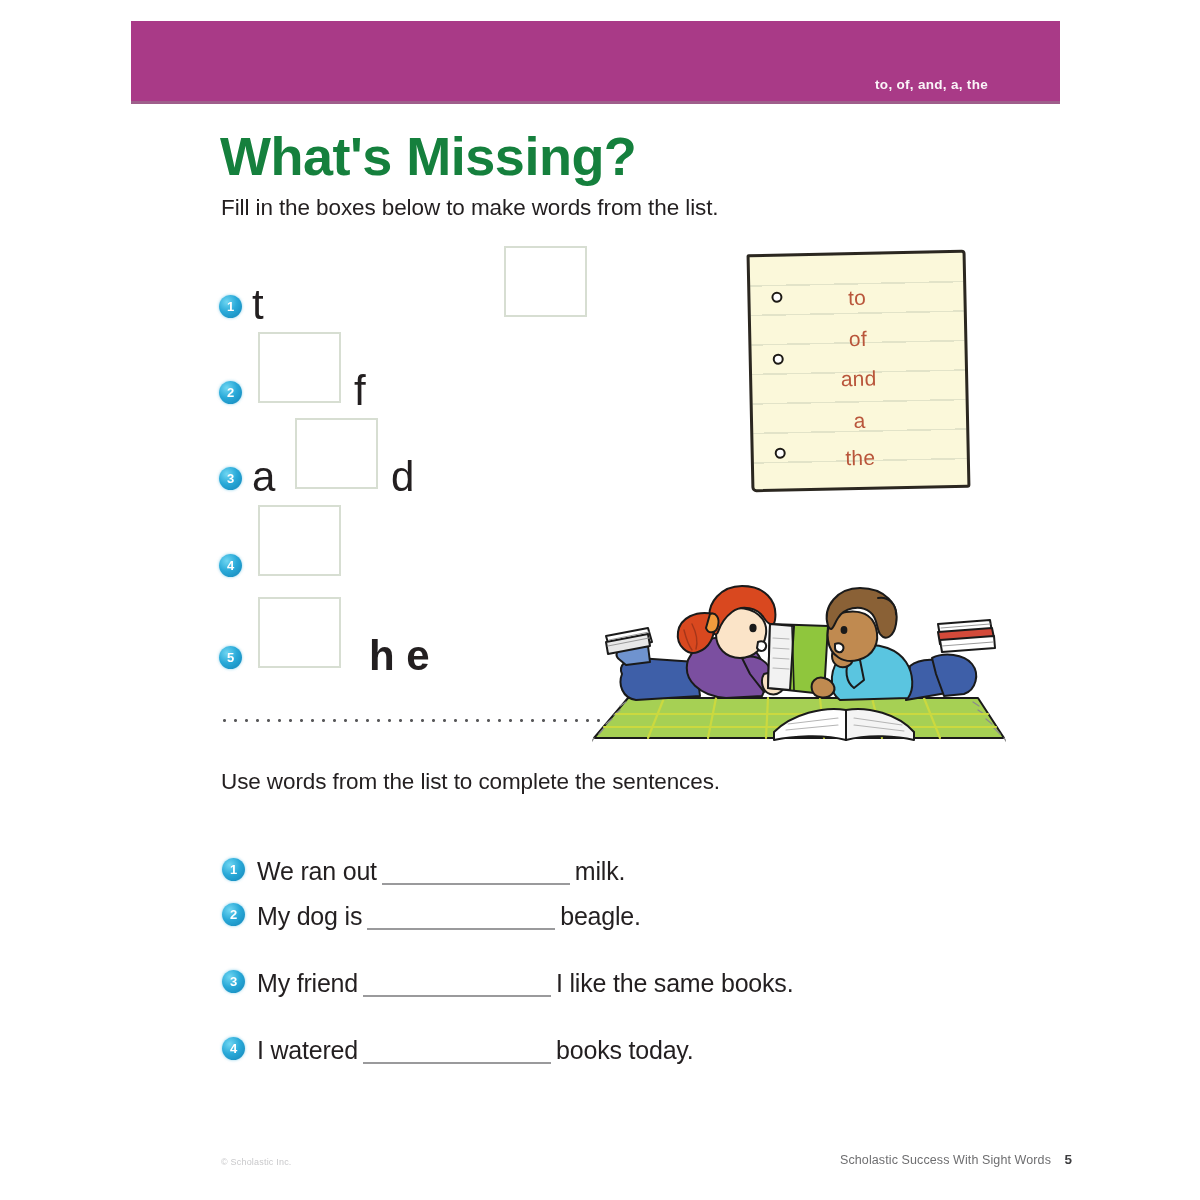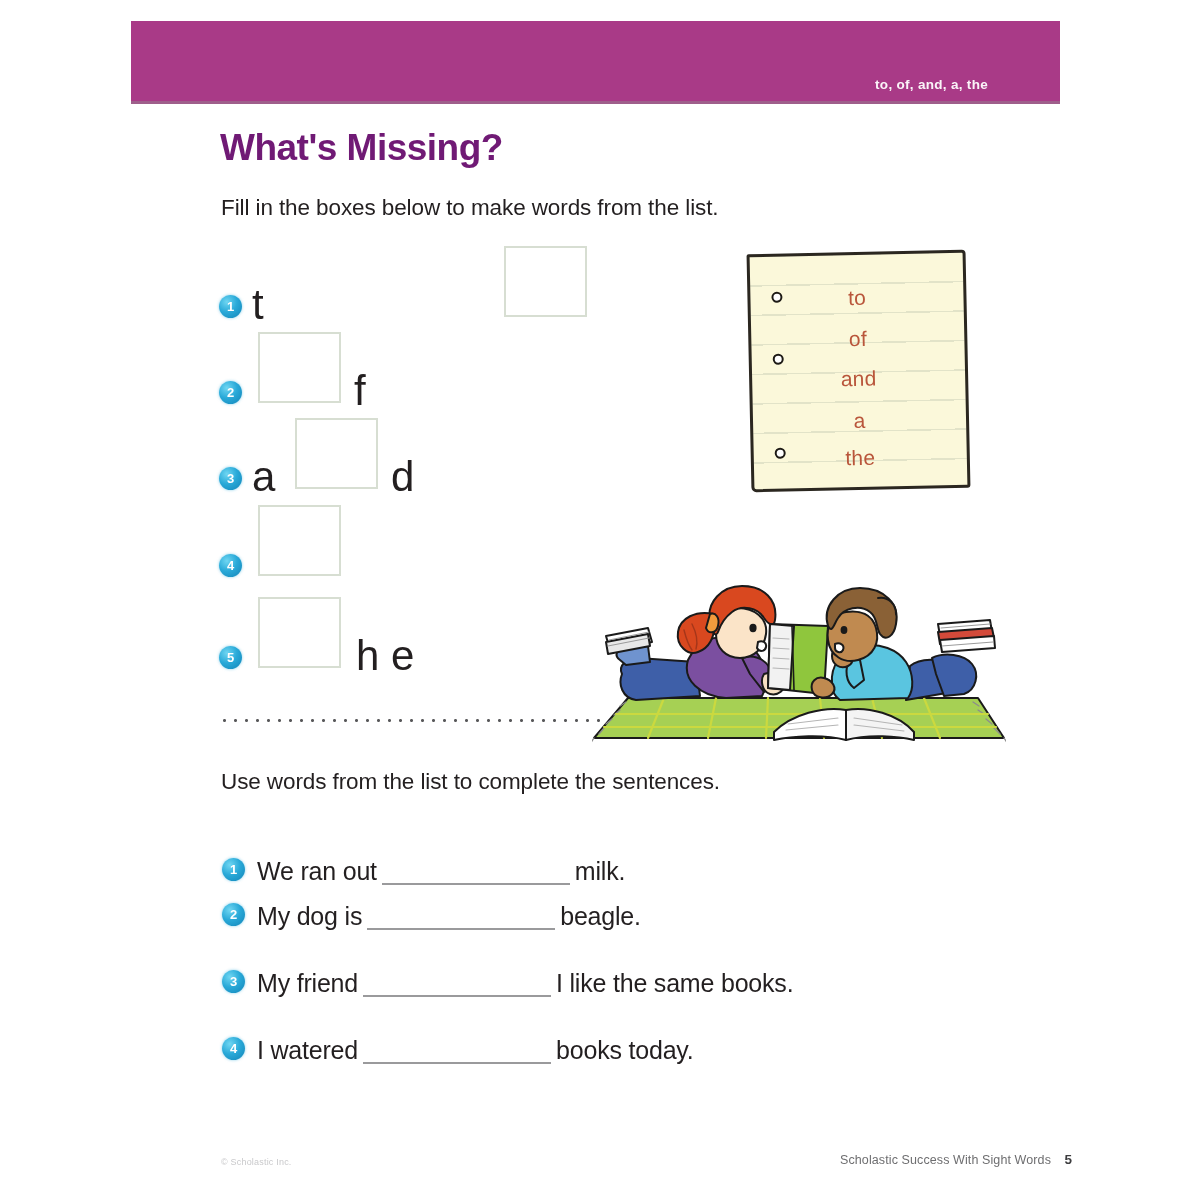--- a/index.html
+++ b/index.html
@@ -47,23 +47,23 @@
     font-weight: bold;
     letter-spacing: .3px;
     white-space: nowrap;
     opacity: .95;
   }
 
   
   #title {
     position: absolute;
     left: 220px; top: 129px;
-    font-size: 37px;
+    font-size: 54px;
     font-weight: bold;
-    color: #701a75;
+    color: #15803d;
     letter-spacing: -.5px;
     line-height: 1;
   }
   #instruction-1 {
     position: absolute;
     left: 221px; top: 195px;
     font-size: 22.5px;
     font-weight: normal;
     color: #231f20;
     letter-spacing: -.1px;
@@ -257,21 +257,21 @@
   </div>
 
   <div class="puzzle-row" style="top:505px;">
     <div class="badge">4</div>
     <div class="answer-box" style="left:39px; top:0px;"></div>
   </div>
 
   <div class="puzzle-row" style="top:597px;">
     <div class="badge">5</div>
     <div class="answer-box" style="left:39px; top:0px;"></div>
-    <div class="puzzle-letters" style="left:137px;">h e</div>
+    <div class="puzzle-letters" style="left:150px;font-weight:bold;">h e</div>
   </div>
 
   <div id="notepad">
     <div id="notepad-paper"></div>
     <div class="punch-hole" style="top:38px;"></div>
     <div class="punch-hole" style="top:100px;"></div>
     <div class="punch-hole" style="top:194px;"></div>
     <div class="word-item" style="top:34px;">to</div>
     <div class="word-item" style="top:75px;">of</div>
     <div class="word-item" style="top:115px;">and</div>

